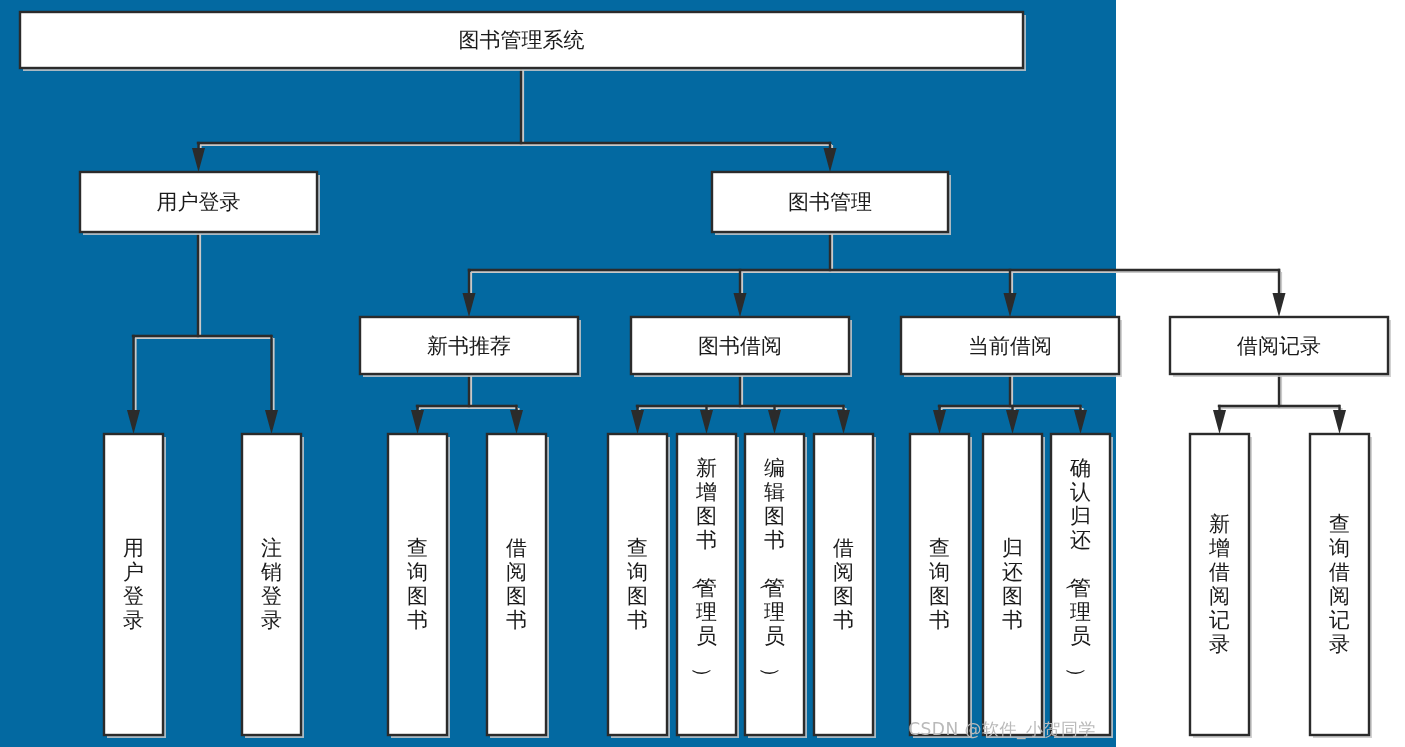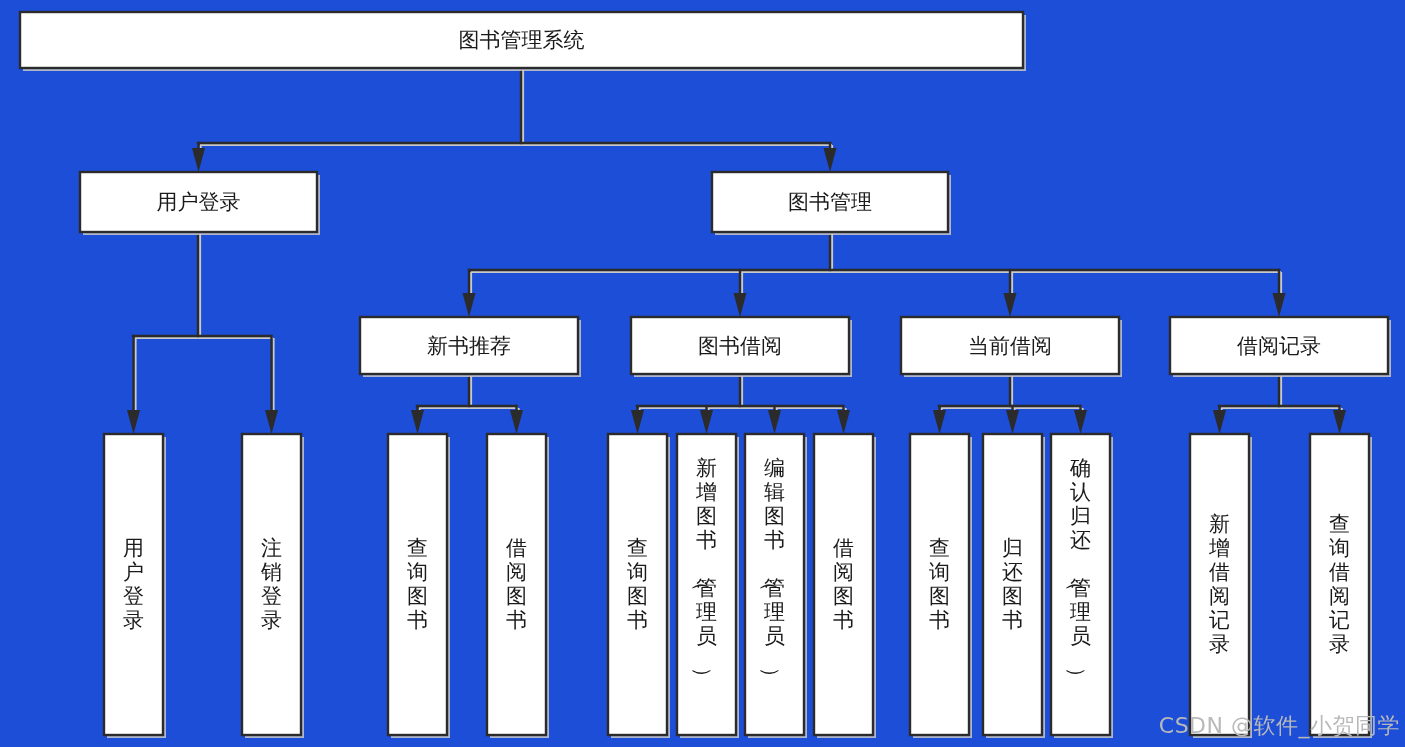--- a/index.html
+++ b/index.html
@@ -9,23 +9,23 @@
     background: #ffffff;
   }
   body {
     width: 1405px;
     height: 747px;
     overflow: hidden;
     font-family: "DejaVu Sans", "Liberation Sans", sans-serif;
   }
   #diagram-root {
     position: relative;
-    width: 1405px;
+    width: 1116px;
     height: 747px;
-    background: #1d4ed8;
+    background: #0369a1;
     text-decoration: underline;
   }
   svg.tree-canvas {
     display: block;
     width: 1405px;
     height: 747px;
   }
   .node-box {
     fill: #ffffff;
     stroke: #2b2b2b;
@@ -61,24 +61,24 @@
   }
   .node-label-vertical {
     font-family: "DejaVu Sans", "Liberation Sans", sans-serif;
     fill: #1a1a1a;
     font-size: 21px;
     text-anchor: middle;
     white-space: pre;
   }
   .watermark {
     position: absolute;
-    right: 5px;
+    right: 20px;
     bottom: 6px;
     font-family: "DejaVu Sans", "Liberation Sans", sans-serif;
-    font-size: 22px;
+    font-size: 17px;
     color: #b9b9b9;
     letter-spacing: 0.5px;
     user-select: none;
     pointer-events: none;
     white-space: nowrap;
   }
 </style>
 </head>
 <body>
 

